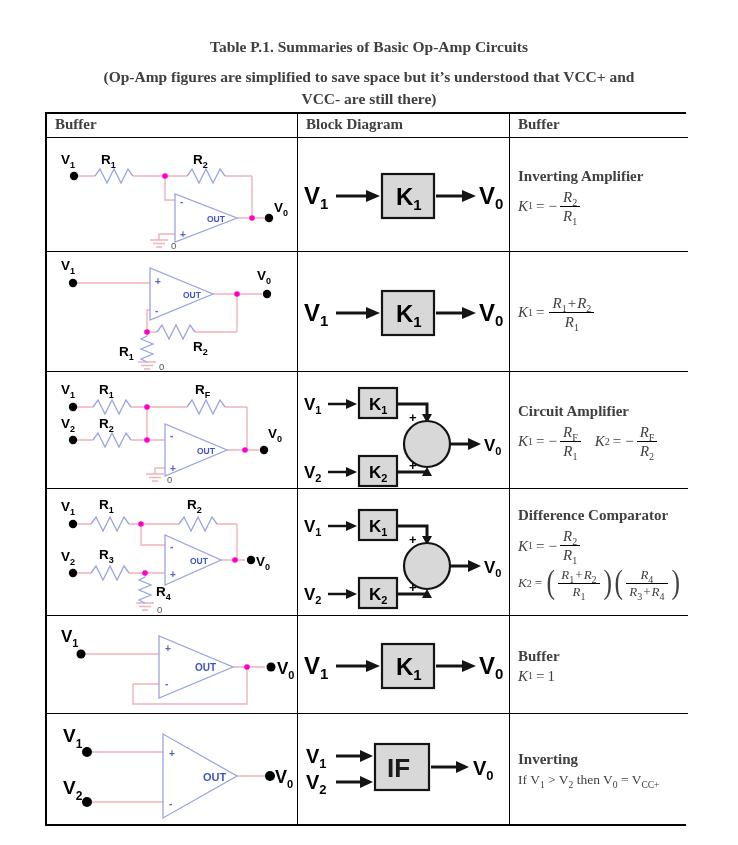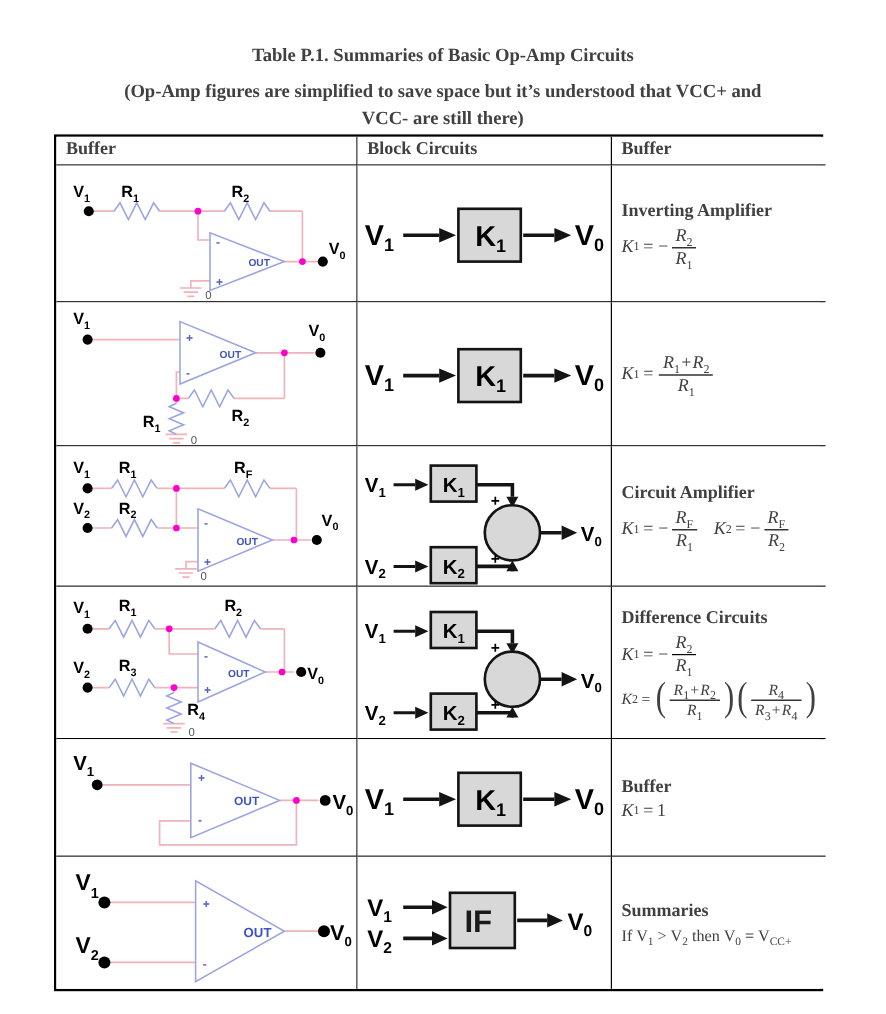--- a/index.html
+++ b/index.html
@@ -71,21 +71,21 @@
 
   <div id="titleblock">
     <div class="t">Table P.1. Summaries of Basic Op-Amp Circuits</div>
     <div>(Op-Amp figures are simplified to save space but it’s understood that VCC+ and</div>
     <div>VCC- are still there)</div>
   </div>
 
   <div id="optable">
 
     <div class="c hc">Buffer</div>
-    <div class="c hc">Block Circuits</div>
+    <div class="c hc">Block Diagram</div>
     <div class="c hc lc">Buffer</div>
 
     <div class="c ccell">
       <svg width="249" height="112" viewBox="0 0 249 112">
         <g class="wire">
           <path d="M27 38 H48 M86 38 H140 M178 38 H205 M205 38 V80 M190 80 H218"></path>
           <path d="M118 38 V62 H128 M128 96 H112 V102"></path>
           <path d="M103 102 H121 M106 105.5 H118 M109 109 H115"></path>
         </g>
         <path class="res" d="M48 38 l5 -7 l7 14 l7 -14 l7 14 l7 -14 l5 7"></path>
@@ -303,21 +303,21 @@
         <text class="bl2" x="69" y="107"><tspan>K</tspan><tspan class="s" dy="4">2</tspan></text>
         <path class="ar" d="M97 101 H127 V105"></path>
           <polygon class="ah" points="122,105 132,105 127,96"></polygon>
         <text class="bplus" x="109" y="99">+</text>
         <line class="ar" x1="150" y1="73" x2="168" y2="73"></line>
           <polygon class="ah" points="168,67 181,73 168,79"></polygon>
         <text class="bl2" x="184" y="80"><tspan>V</tspan><tspan class="s" dy="4">0</tspan></text>
       </svg>
     </div>
     <div class="c gc lc">
-      <div class="gtitle">Difference Circuits</div>
+      <div class="gtitle">Difference Comparator</div>
       <div class="fline">
         <span class="var">K</span>
           <sub class="vs">1</sub>
         <span class="mo">=</span>
           <span class="mo tight">−</span>
         <span class="frac">
             <span class="fn"><span class="var">R</span><sub class="vs">2</sub></span>
             <span class="fd"><span class="var">R</span><sub class="vs">1</sub></span>
           </span>
       </div>
@@ -404,21 +404,21 @@
         <line class="ar" x1="36" y1="65" x2="60" y2="65"></line>
           <polygon class="ah" points="60,59 73,65 60,71"></polygon>
         <rect class="box" x="75" y="27" width="54" height="46"></rect>
         <text class="bif" x="87" y="60">IF</text>
         <line class="ar" x1="131" y1="50" x2="156" y2="50"></line>
           <polygon class="ah" points="156,44 169,50 156,56"></polygon>
         <text class="bl3" x="173" y="58"><tspan>V</tspan><tspan class="s" dy="5">0</tspan></text>
       </svg>
     </div>
     <div class="c gc lc lr">
-      <div class="gtitle">Summaries</div>
+      <div class="gtitle">Inverting</div>
       <div class="cmpline">
         <span>If</span>
         <span>V</span><sub>1</sub>
         <span>&gt;</span>
         <span>V</span><sub>2</sub>
         <span>then</span>
         <span>V</span><sub>0</sub>
         <span>=</span>
         <span>V</span><sub>CC+</sub>
       </div>

